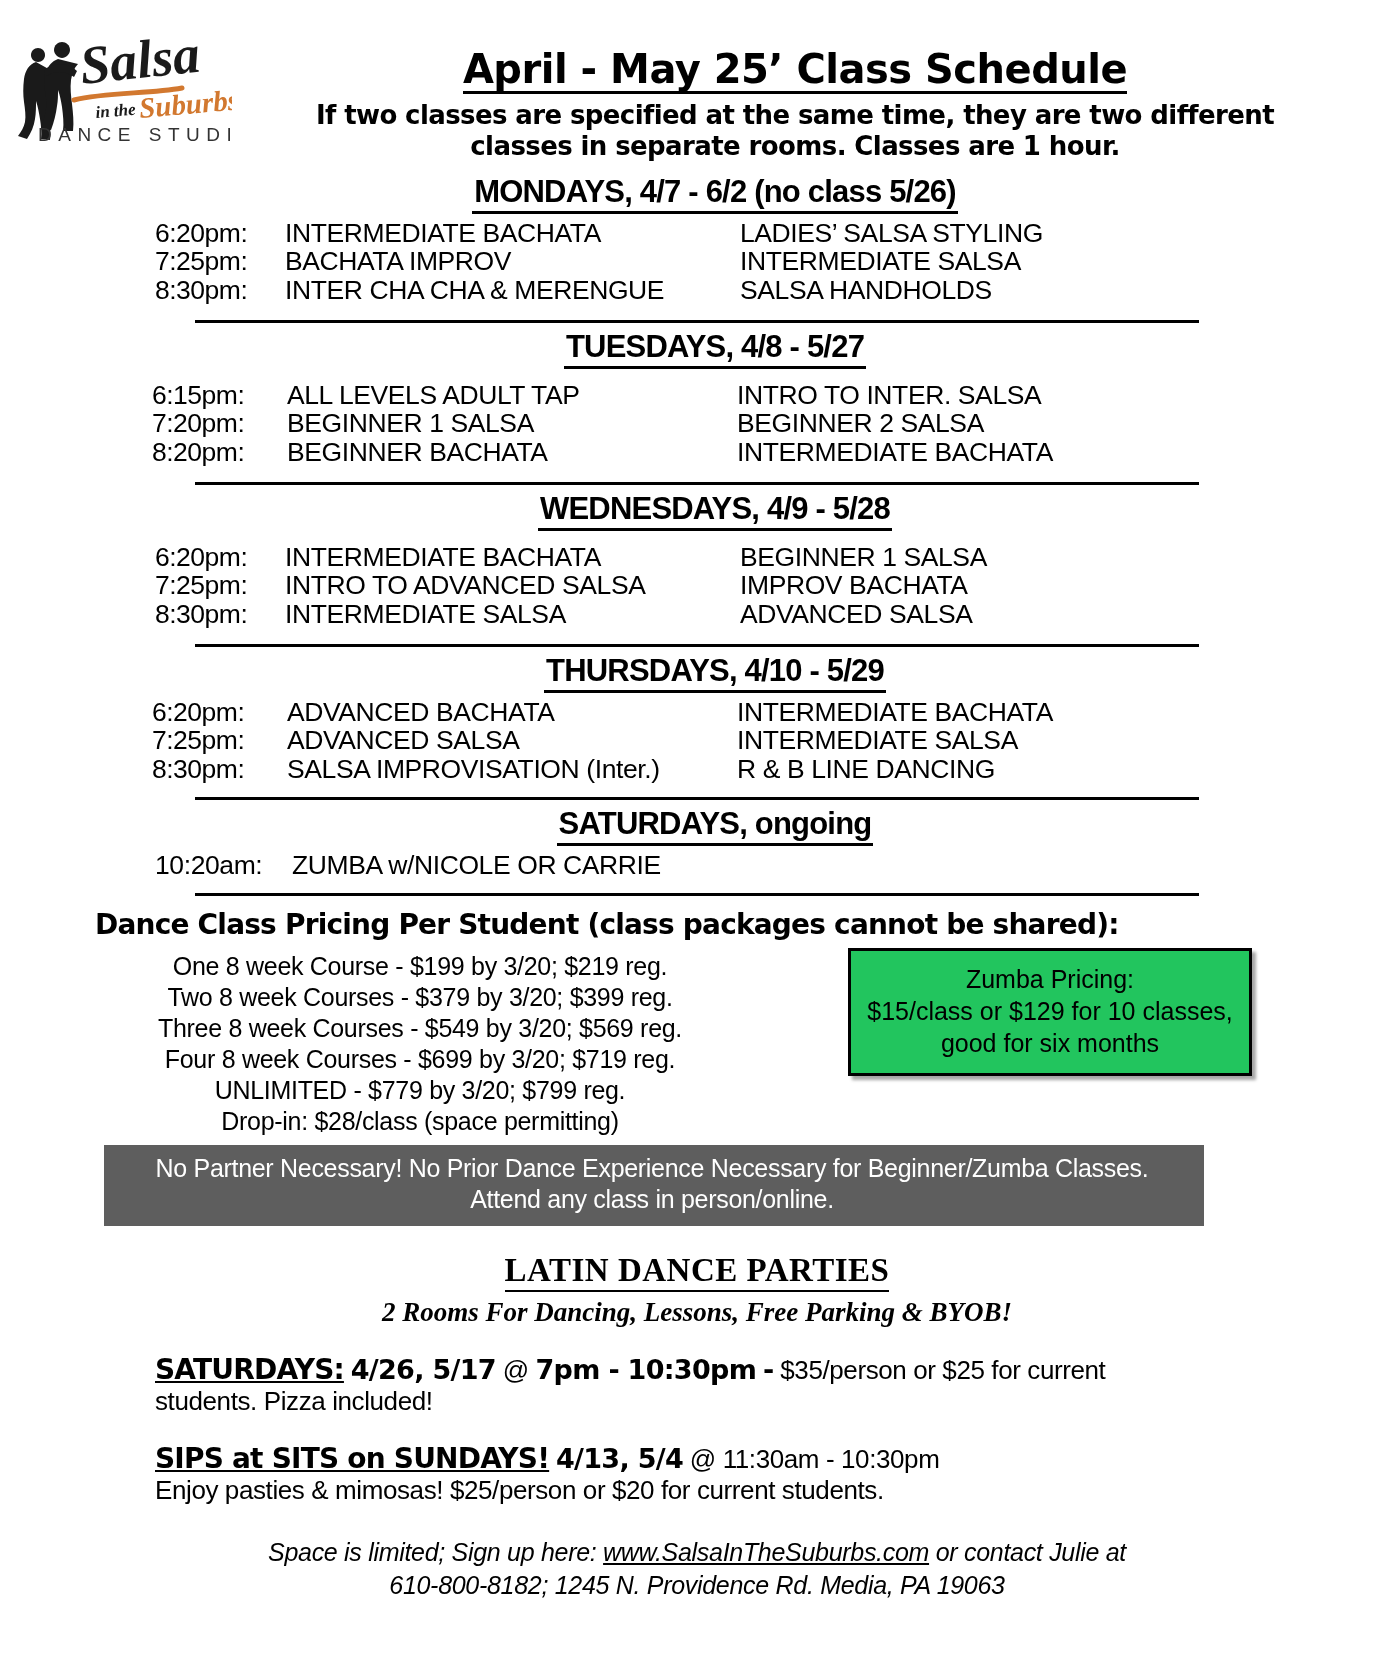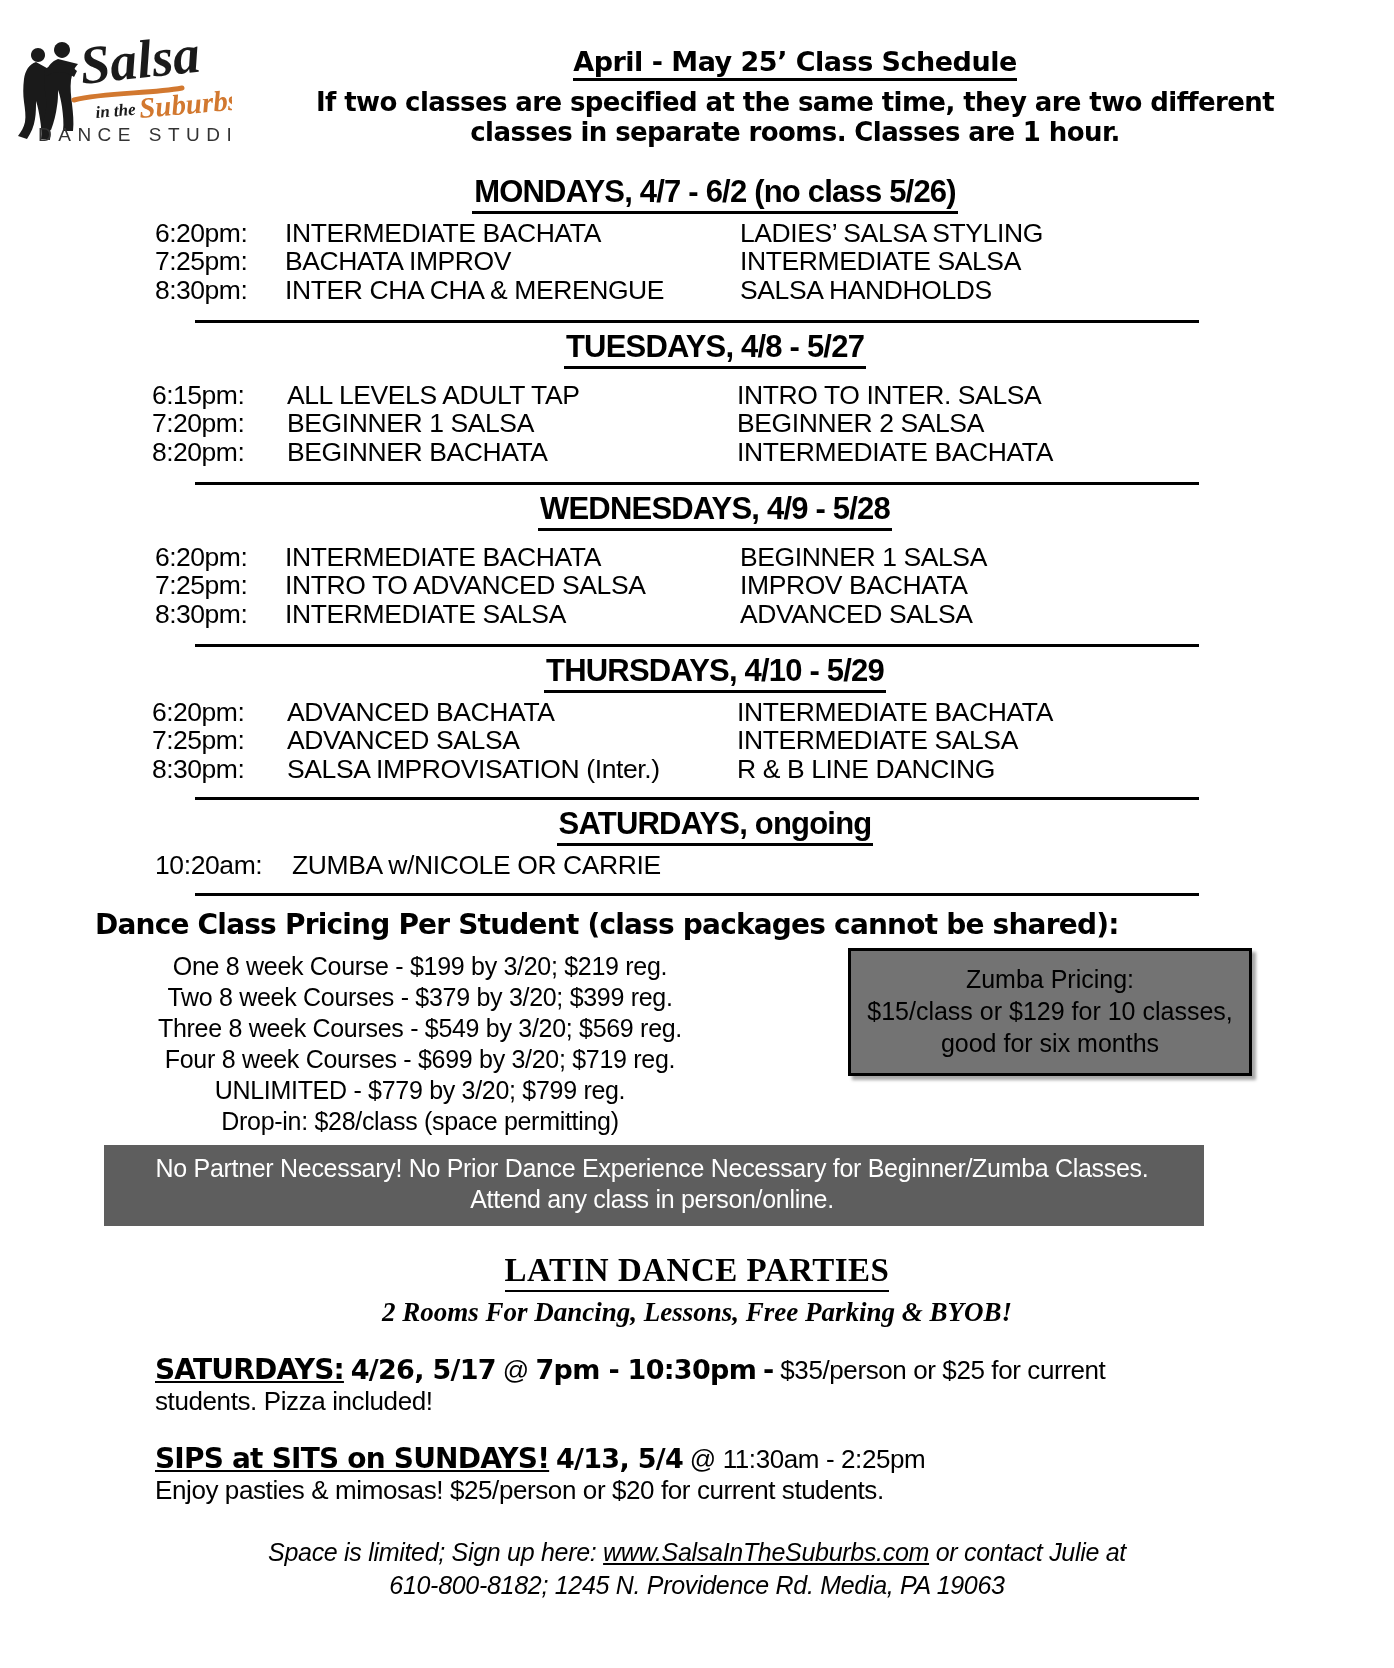--- a/index.html
+++ b/index.html
@@ -39,21 +39,21 @@
   .title-wrap {
     position: absolute;
     left: 240px;
     top: 48px;
     width: 1110px;
     text-align: center;
   }
   .main-title {
     font-family: "DejaVu Sans", sans-serif;
     font-weight: bold;
-    font-size: 27px;
+    font-size: 40px;
     letter-spacing: -0.5px;
     line-height: 1.06;
     display: inline-block;
     border-bottom: 3px solid #000;
     padding-bottom: 1px;
   }
   .subtitle {
     font-family: "DejaVu Sans", sans-serif;
     font-weight: bold;
     font-size: 26px;
@@ -147,21 +147,21 @@
     letter-spacing: -0.3px;
     margin-top: 10px;
   }
   .zumba-box {
     position: absolute;
     left: 848px;
     top: 40px;
     width: 404px;
     box-sizing: border-box;
     border: 3px solid #000;
-    background: #737373;
+    background: #22c55e;
     padding: 12px 10px 14px 10px;
     text-align: center;
     font-family: "Liberation Sans", sans-serif;
     font-size: 25px;
     line-height: 1.28;
     box-shadow: 4px 4px 3px rgba(0,0,0,0.35);
   }
 
   
   .banner {
@@ -436,21 +436,21 @@
       <span>$35/person or $25 for current</span>
     </div>
     <div class="event-sub">students. Pizza included!</div>
   </div>
 
   <div class="event-block">
     <div class="event-line">
       <span class="lead">SIPS at SITS on SUNDAYS!</span>
       <span class="strong">4/13, 5/4</span>
       <span>@</span>
-      <span>11:30am - 2:25pm</span>
+      <span>11:30am - 10:30pm</span>
     </div>
     <div class="event-sub">Enjoy pasties &amp; mimosas! $25/person or $20 for current students.</div>
   </div>
 
   <div class="footer">
     <div>
       <span>Space is limited; Sign up here: </span><span class="url">www.SalsaInTheSuburbs.com</span><span> or contact Julie at</span>
     </div>
     <div>610-800-8182; 1245 N. Providence Rd. Media, PA 19063</div>
   </div>

